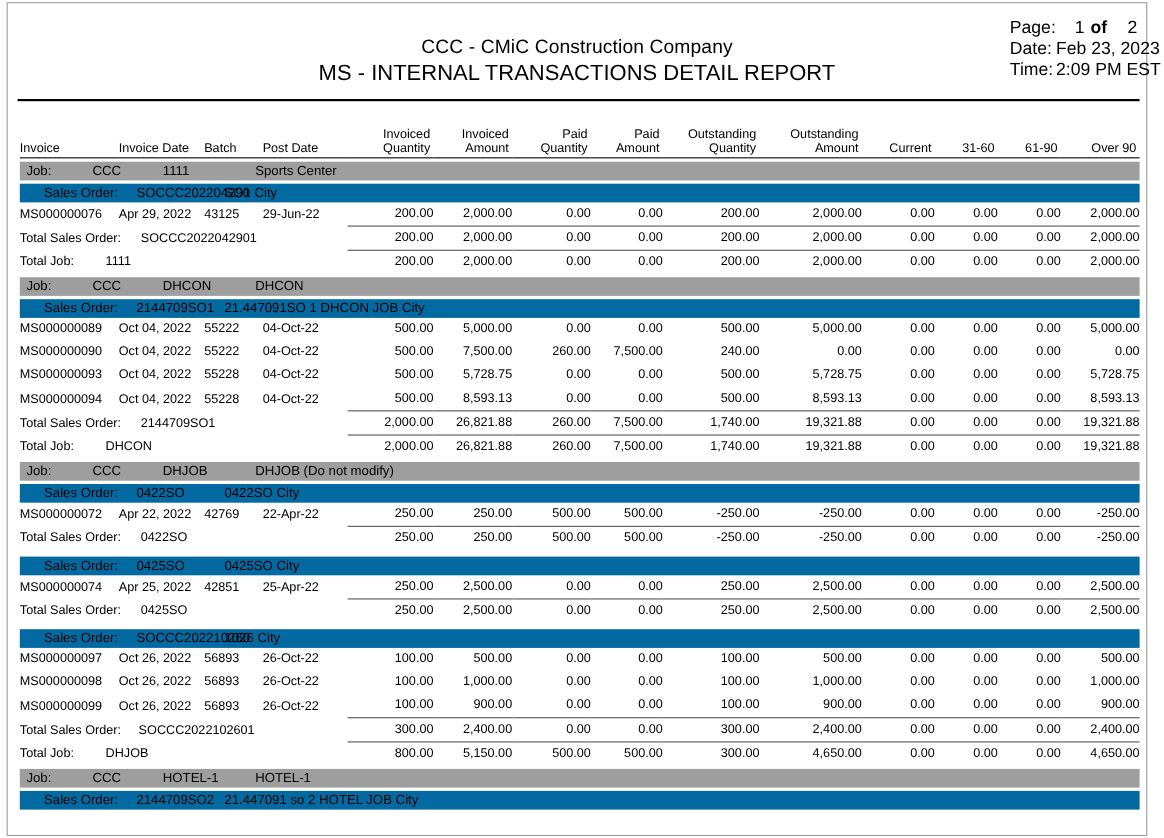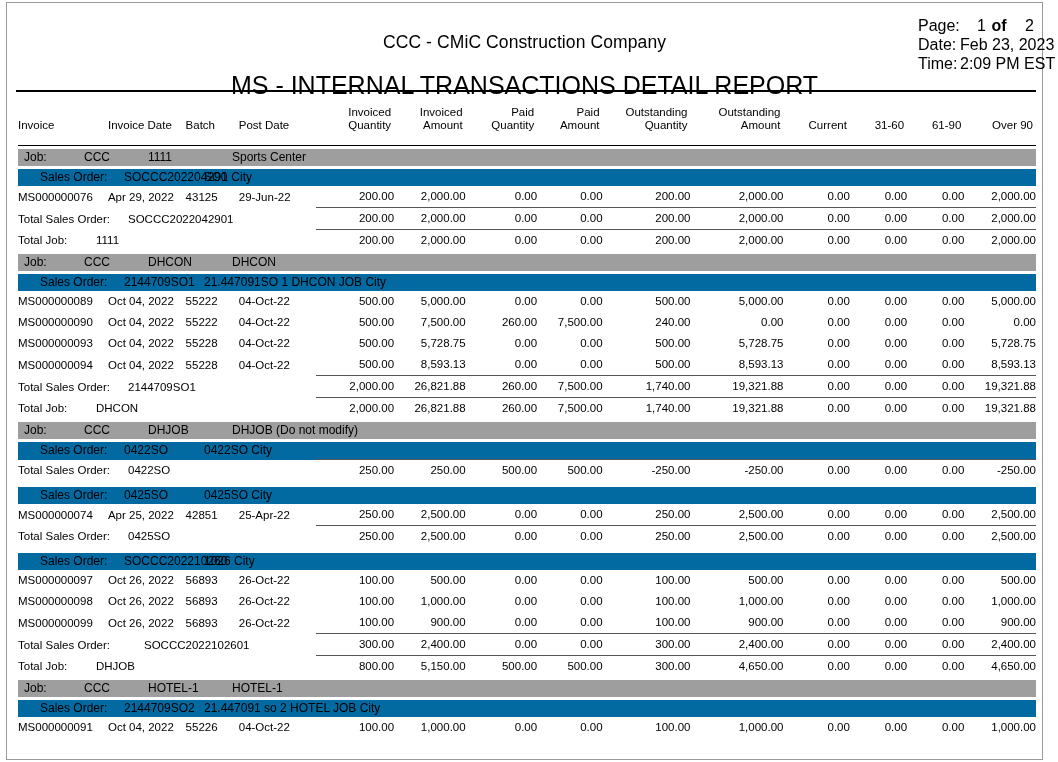--- a/index.html
+++ b/index.html
@@ -51,24 +51,24 @@
     width: 1035px;
     text-align: center;
   }
   .title-line1 {
     font-size: 17.5px;
     letter-spacing: 0.1px;
     line-height: 22px;
     white-space: nowrap;
   }
   .title-line2 {
-    font-size: 25px;
+    font-size: 20px;
     line-height: 26px;
     white-space: nowrap;
-    margin-top: 19px;
+    margin-top: 1px;
   }
   .meta-block {
     position: absolute;
     right: 8px;
     top: 13px;
     font-size: 16px;
     line-height: 19px;
   }
   .meta-row {
     display: flex;
@@ -111,21 +111,21 @@
   tr.colhead td {
     height: 38px;
     font-size: 11.5px;
     line-height: 13px;
     padding-bottom: 3px;
     vertical-align: bottom;
   }
   tr.colhead td > span.hdr {
     display: block;
     border-bottom: 1.6px solid #000;
-    padding-bottom: 13px;
+    padding-bottom: 1px;
   }
   td.left > span.hdr { text-align: left; }
   td.num > span.hdr { text-align: right; padding-right: 3px; }
 
   td.num { text-align: right; padding-right: 3px; }
   td.left { text-align: left; }
 
   
   tr.datarow td { height: 21px; line-height: 21px; }
   tr.totalrow td { height: 21px; line-height: 21px; }
@@ -485,20 +485,36 @@
           </tr>
           <tr class="band so">
             <td colspan="14">
               <div class="band-inner">
                 <span style="left: 22px;">Sales Order:</span>
                 <span style="left: 106px;">0422SO</span>
                 <span style="left: 186px;">0422SO City</span>
               </div>
             </td>
           </tr>
+          <tr class="datarow">
+            <td class="left">MS000000072</td>
+            <td class="left">Apr 22, 2022</td>
+            <td class="left">42769</td>
+            <td class="left">22-Apr-22</td>
+            <td class="num">250.00</td>
+            <td class="num">250.00</td>
+            <td class="num">500.00</td>
+            <td class="num">500.00</td>
+            <td class="num">-250.00</td>
+            <td class="num">-250.00</td>
+            <td class="num">0.00</td>
+            <td class="num">0.00</td>
+            <td class="num">0.00</td>
+            <td class="num">-250.00</td>
+          </tr>
           <tr class="totalrow ruleabove">
             <td colspan="4" class="left" style="border-top: none;">
               <div style="position: relative; height: 21px; line-height: 21px;">
                 <span style="position: absolute; left: 0px; top: 0px;">Total Sales Order:</span>
                 <span style="position: absolute; left: 110px; top: 0px;">0422SO</span>
               </div>
             </td>
             <td class="num">250.00</td>
             <td class="num">250.00</td>
             <td class="num">500.00</td>
@@ -613,21 +629,21 @@
             <td class="num">900.00</td>
             <td class="num">0.00</td>
             <td class="num">0.00</td>
             <td class="num">0.00</td>
             <td class="num">900.00</td>
           </tr>
           <tr class="totalrow ruleabove">
             <td colspan="4" class="left" style="border-top: none;">
               <div style="position: relative; height: 21px; line-height: 21px;">
                 <span style="position: absolute; left: 0px; top: 0px;">Total Sales Order:</span>
-                <span style="position: absolute; left: 126px; top: 0px;">SOCCC2022102601</span>
+                <span style="position: absolute; left: 108px; top: 0px;">SOCCC2022102601</span>
               </div>
             </td>
             <td class="num">300.00</td>
             <td class="num">2,400.00</td>
             <td class="num">0.00</td>
             <td class="num">0.00</td>
             <td class="num">300.00</td>
             <td class="num">2,400.00</td>
             <td class="num">0.00</td>
             <td class="num">0.00</td>
@@ -670,33 +686,17 @@
           </tr>
           <tr class="band so">
             <td colspan="14">
               <div class="band-inner">
                 <span style="left: 22px;">Sales Order:</span>
                 <span style="left: 106px;">2144709SO2</span>
                 <span style="left: 186px;">21.447091 so 2 HOTEL JOB City</span>
               </div>
             </td>
           </tr>
-          <tr class="datarow">
-            <td class="left">MS000000091</td>
-            <td class="left">Oct 04, 2022</td>
-            <td class="left">55226</td>
-            <td class="left">04-Oct-22</td>
-            <td class="num">100.00</td>
-            <td class="num">1,000.00</td>
-            <td class="num">0.00</td>
-            <td class="num">0.00</td>
-            <td class="num">100.00</td>
-            <td class="num">1,000.00</td>
-            <td class="num">0.00</td>
-            <td class="num">0.00</td>
-            <td class="num">0.00</td>
-            <td class="num">1,000.00</td>
-          </tr>
         </tbody>
     </table>
 
   </div>
 </div>
 
 </body></html>

